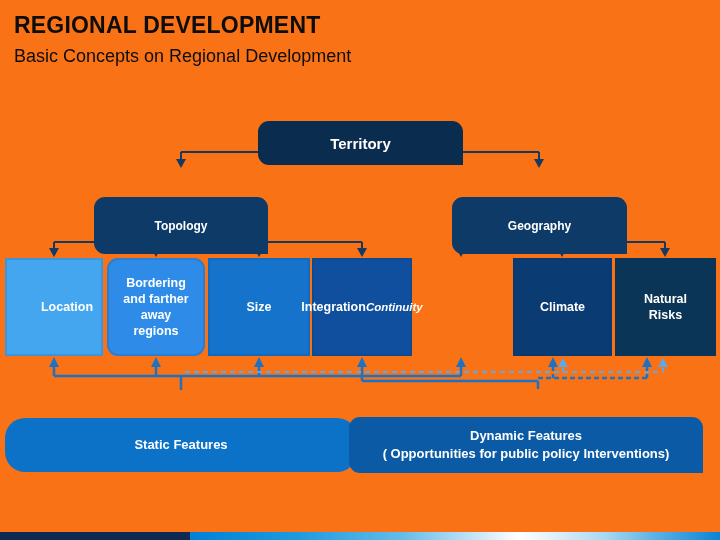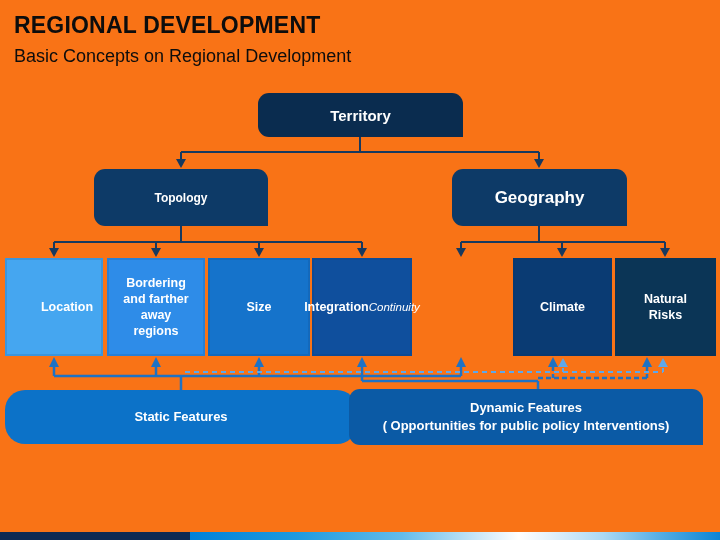--- a/index.html
+++ b/index.html
@@ -2,31 +2,31 @@
 <html><head>
 <meta charset="utf-8">
 <style>
   html,body{margin:0;padding:0;background:#d8d8d8;}
   .slide{position:relative;width:720px;height:540px;background:#f97316;overflow:hidden;
          font-family:"Liberation Sans",sans-serif;}
   .title{position:absolute;left:14px;top:12px;font-size:23px;font-weight:700;color:#0d0d0d;letter-spacing:.2px;}
   .subtitle{position:absolute;left:14px;top:46px;font-size:18px;font-weight:400;color:#0d0d0d;}
   .node{position:absolute;display:flex;align-items:center;justify-content:center;
         color:#fff;font-weight:700;text-align:center;box-sizing:border-box;}
-  .round-nosw{border-radius:11px 11px 0 11px;}
+  .round-nosw{border-radius:11px 11px 0 11px;margin-top:28px;}
   .territory{left:258px;top:93px;width:205px;height:44px;font-size:15px;}
   .topology {left:94px; top:169px;width:174px;height:57px;font-size:12px;}
-  .geography{left:452px;top:169px;width:175px;height:57px;font-size:17px;}
+  .geography{left:452px;top:169px;width:175px;height:57px;font-size:12px;}
   .rowbox{top:258px;height:98px;font-size:12.5px;line-height:1.3;padding:4px 10px;
           box-shadow:inset 0 0 0 2px rgba(10,50,100,0.14);}
-  .b1{left:5px;width:98px;}  .b2{left:107px;width:98px;}
+  .b1{left:5px;width:98px;}  .b2{left:107px;width:98px;border-radius:11px;}
   .b3{left:208px;width:102px;}.b4{left:312px;width:100px;flex-direction:row;}
   .b5{left:413px;width:97px;} .b6{left:513px;width:99px;}
   .b7{left:615px;width:101px;padding:4px 20px;}
-  .sub-italic{font-style:italic;font-size:11.5px;font-weight:400;margin-top:1px;}
+  .sub-italic{font-style:italic;font-size:11.5px;font-weight:700;margin-top:1px;}
   .footer-box{position:absolute;display:flex;flex-direction:column;align-items:center;justify-content:center;
               color:#fff;font-weight:700;font-size:13px;text-align:center;line-height:1.35;}
   .static-box {left:5px;  top:390px;width:352px;height:54px;border-radius:20px;}
   .dynamic-box{left:349px;top:389px;width:354px;height:56px;text-align:right;}
   .connectors{position:absolute;left:0;top:0;pointer-events:none;}
   .bottombar-left{position:absolute;left:0;top:532px;width:190px;height:8px;}
   .bottombar-grad{position:absolute;left:190px;top:532px;width:530px;height:8px;
      background:linear-gradient(90deg,#0081D8 0%,#1E9ADF 20%,#63BCEA 40%,#C8E6F7 54%,
                 #FFFFFF 62%,#E3F1FA 68%,#ABD9F3 78%,#5AB0E5 88%,#0B84D4 100%);}
 </style>

